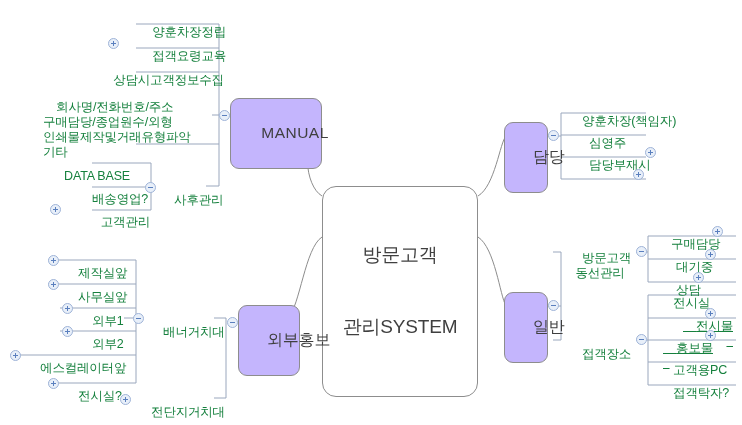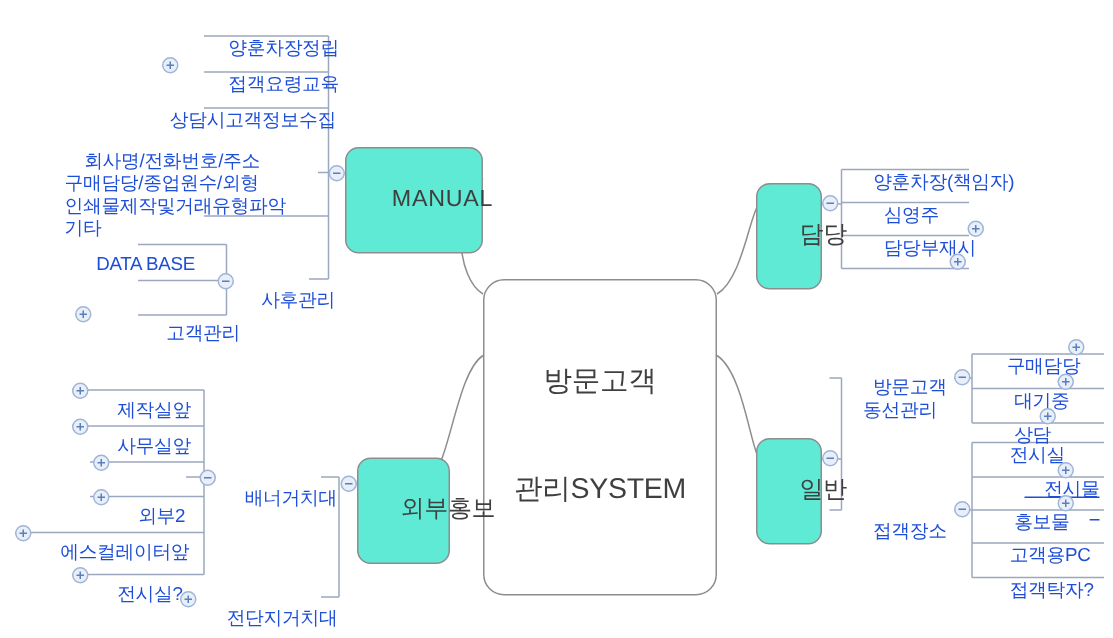--- a/index.html
+++ b/index.html
@@ -8,21 +8,21 @@
     font-family:"Liberation Sans","DejaVu Sans",sans-serif;
     -webkit-font-smoothing:antialiased;
   }
   #canvas{position:relative;width:742px;height:425px;overflow:hidden;background:#fff;}
   svg.links{position:absolute;left:0;top:0;width:742px;height:425px;pointer-events:none;}
 
   
   .node{
     position:absolute;
     white-space:pre;
-    color:#1d4ed8;
+    color:#15803d;
     font-size:12.5px;
     line-height:15px;
     letter-spacing:-0.2px;
   }
   .node .txt{display:block;}
 
   
   .leaf{padding:0 3px 1px 3px;}
 
   
@@ -34,21 +34,21 @@
     font-size:19px;
     line-height:24px;
     text-align:center;
     padding:8px 14px 9px 14px;
     box-sizing:border-box;
   }
   
   .branch{
     border:1px solid #8d8d8d;
     border-radius:9px;
-    background:#5eead4;
+    background:#c4b5fd;
     color:#3f3f3f;
     font-size:16px;
     line-height:20px;
     text-align:center;
     padding:4px 1px 5px 11px;
     box-sizing:border-box;
   }
   .branch.wide{font-size:15.5px;letter-spacing:0.5px;}
 
   
@@ -169,22 +169,25 @@
 
   <div class="node leaf" style="left:158px;top:178px;text-align:left;width:60px;">
     <span>사후관리</span>
   </div>
   <div class="toggle minus" style="left:145px;top:182px;"></div>
 
   <div class="node leaf" style="left:48px;top:154px;text-align:left;width:100px;">
     <span>DATA BASE</span>
   </div>
 
-
-  <div class="node leaf" style="left:67px;top:200px;text-align:right;width:90px;">
+  <div class="node leaf" style="left:55px;top:177px;text-align:right;width:90px;">
+    <span>배송영업?</span>
+  </div>
+
+  <div class="node leaf" style="left:57px;top:200px;text-align:right;width:90px;">
     <span>고객관리</span>
   </div>
   <div class="toggle plus" style="left:50px;top:204px;"></div>
 
   <div class="node branch" style="left:504px;top:122px;width:44px;">
     <span>담당</span>
   </div>
   <div class="toggle minus" style="left:548px;top:130px;"></div>
 
   <div class="node leaf" style="left:566px;top:99px;text-align:left;width:120px;">
@@ -235,21 +238,21 @@
 
   <div class="node leaf" style="left:657px;top:281px;text-align:left;width:70px;">
     <span>전시실</span>
   </div>
 
   <div class="node leaf" style="left:660px;top:304px;text-align:right;width:70px;text-decoration:underline;">
     <span>전시물</span>
   </div>
   <div class="toggle plus" style="left:705px;top:308px;"></div>
 
-  <div class="node leaf" style="left:660px;top:326px;text-align:left;width:70px;">
+  <div class="node leaf" style="left:660px;top:326px;text-align:left;width:70px;text-decoration:underline;">
     <span>홍보물</span>
   </div>
   <div class="toggle plus" style="left:705px;top:330px;"></div>
 
   <div class="node leaf" style="left:657px;top:371px;text-align:left;width:80px;">
     <span>접객탁자?</span>
   </div>
 
   <div class="node leaf" style="left:657px;top:348px;text-align:left;width:80px;">
     <span>고객용PC</span>
@@ -273,20 +276,23 @@
   <div class="node leaf" style="left:62px;top:251px;text-align:left;width:70px;">
     <span>제작실앞</span>
   </div>
   <div class="toggle plus" style="left:48px;top:255px;"></div>
 
   <div class="node leaf" style="left:62px;top:275px;text-align:left;width:70px;">
     <span>사무실앞</span>
   </div>
   <div class="toggle plus" style="left:48px;top:279px;"></div>
 
+  <div class="node leaf" style="left:76px;top:299px;text-align:left;width:56px;">
+    <span>외부1</span>
+  </div>
   <div class="toggle plus" style="left:62px;top:303px;"></div>
 
   <div class="node leaf" style="left:76px;top:322px;text-align:left;width:56px;">
     <span>외부2</span>
   </div>
   <div class="toggle plus" style="left:62px;top:326px;"></div>
 
   <div class="node leaf" style="left:24px;top:346px;text-align:left;width:110px;">
     <span>에스컬레이터앞</span>
   </div>

